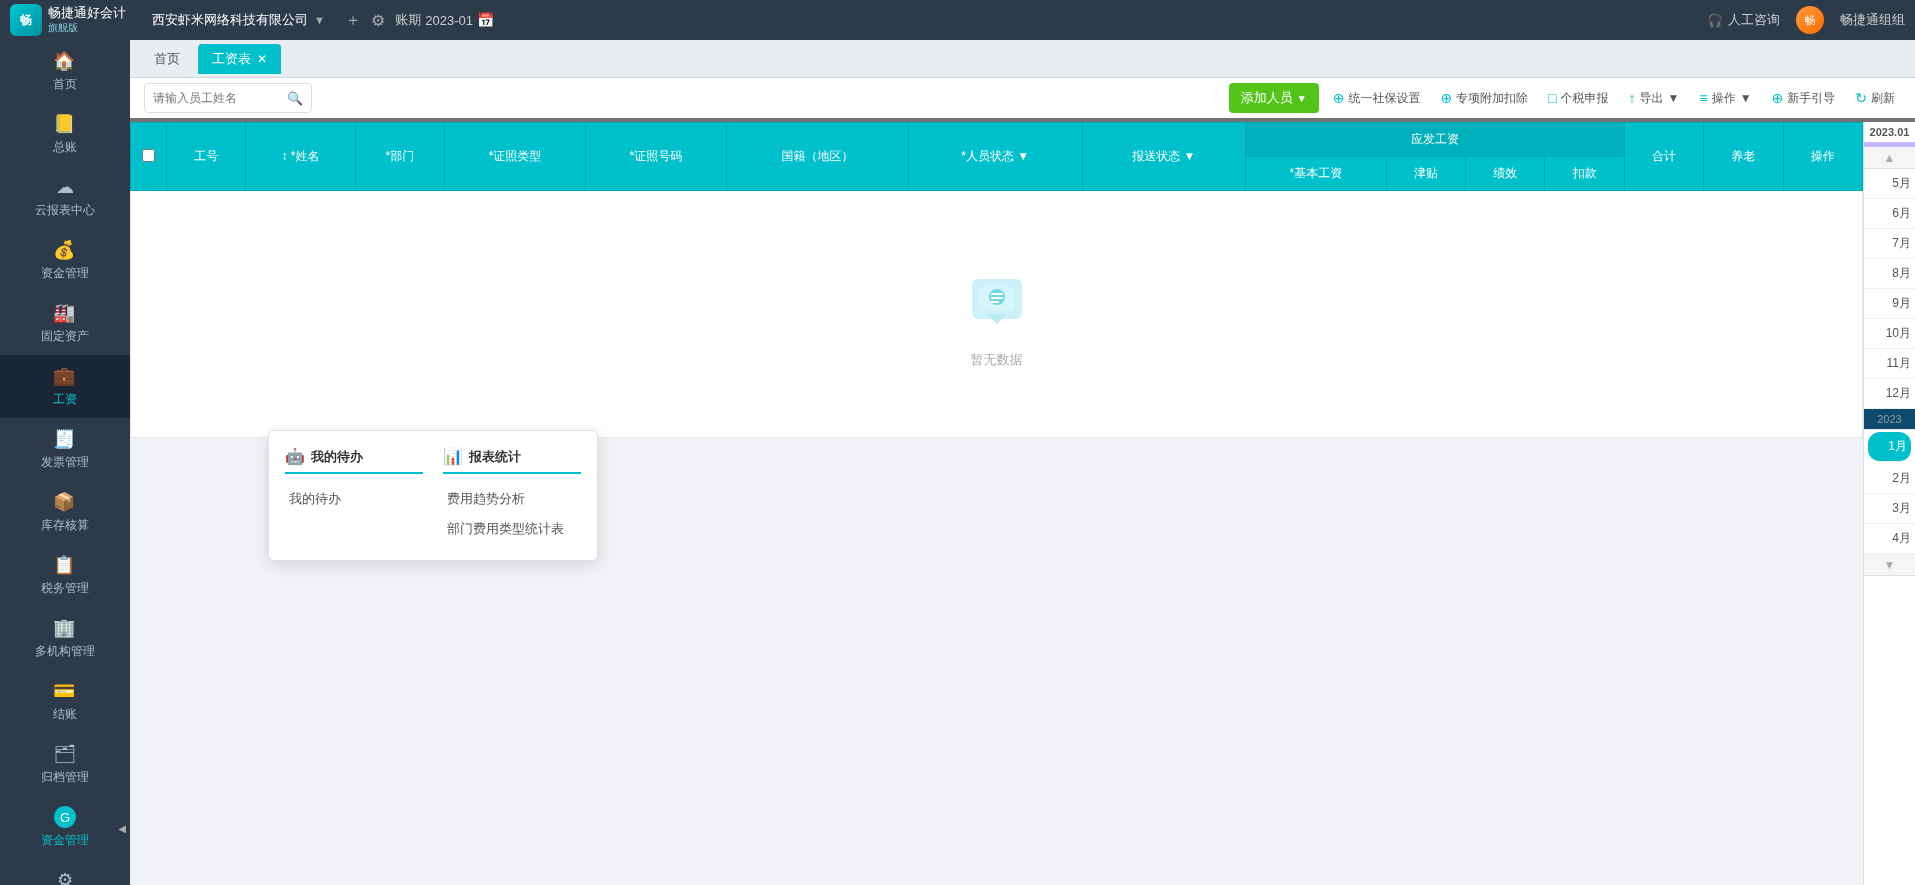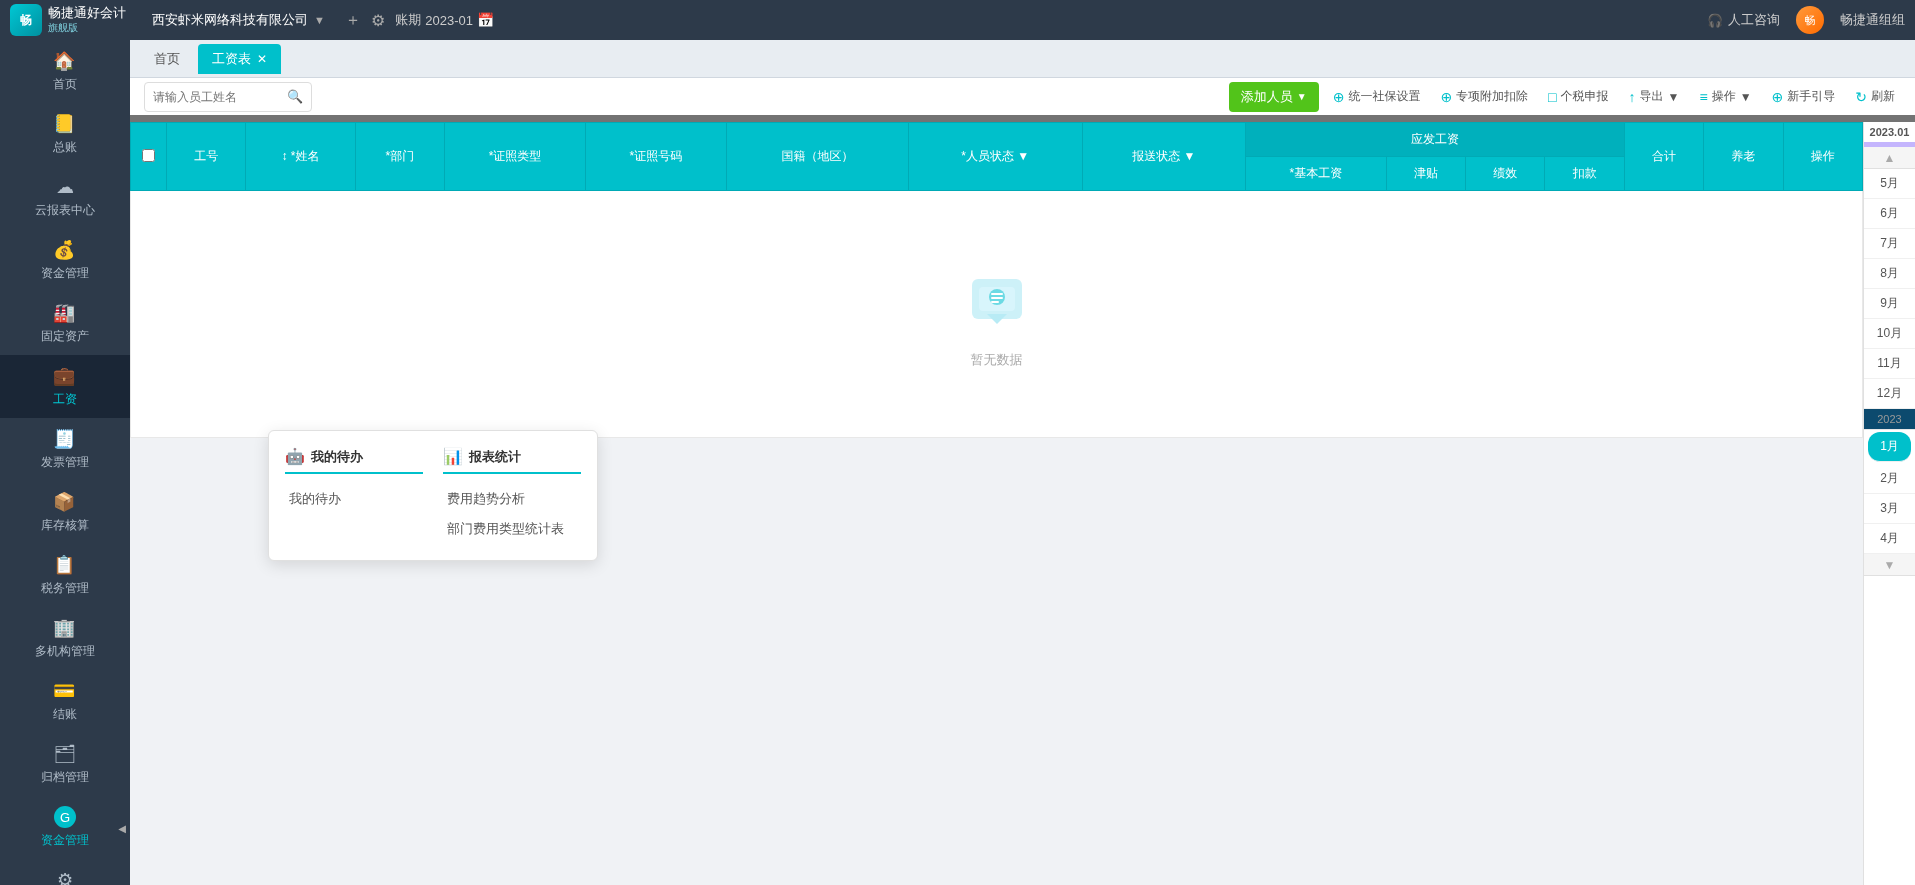--- a/index.html
+++ b/index.html
@@ -92,21 +92,21 @@
       background: #00c0cb;
       color: white;
     }
     .tab-close { font-size: 12px; cursor: pointer; }
     .tab-item.home { background: transparent; }
 
     
     .toolbar {
       height: 44px; background: white;
       display: flex; align-items: center; padding: 0 14px; gap: 10px;
-      border-bottom: 7px solid #737373;
+      border-bottom: 4px solid #737373;
       flex-shrink: 0;
     }
     .search-box {
       display: flex; align-items: center;
       border: 1px solid #ddd; border-radius: 4px;
       padding: 0 8px; height: 30px; gap: 4px;
       background: white;
     }
     .search-box input {
       border: none; outline: none; font-size: 12px; color: #999;
@@ -175,21 +175,21 @@
       flex-shrink: 0; overflow: hidden;
     }
     .timeline-scroll-btn {
       height: 22px; background: #f5f5f5;
       display: flex; align-items: center; justify-content: center;
       cursor: pointer; color: #aaa; font-size: 12px;
       border-bottom: 1px solid #e0e0e0;
     }
     .timeline-item {
       padding: 6px 4px;
-      font-size: 12px; text-align: center;
+      font-size: 12px; text-align: right;
       color: #555; cursor: pointer;
       border-bottom: 1px solid #f0f0f0;
       white-space: nowrap;
     }
     .timeline-item.active {
       background: #00c0cb; color: white; border-radius: 12px;
       margin: 2px 4px;
     }
     .timeline-year {
       font-size: 11px; color: #999; text-align: center;

